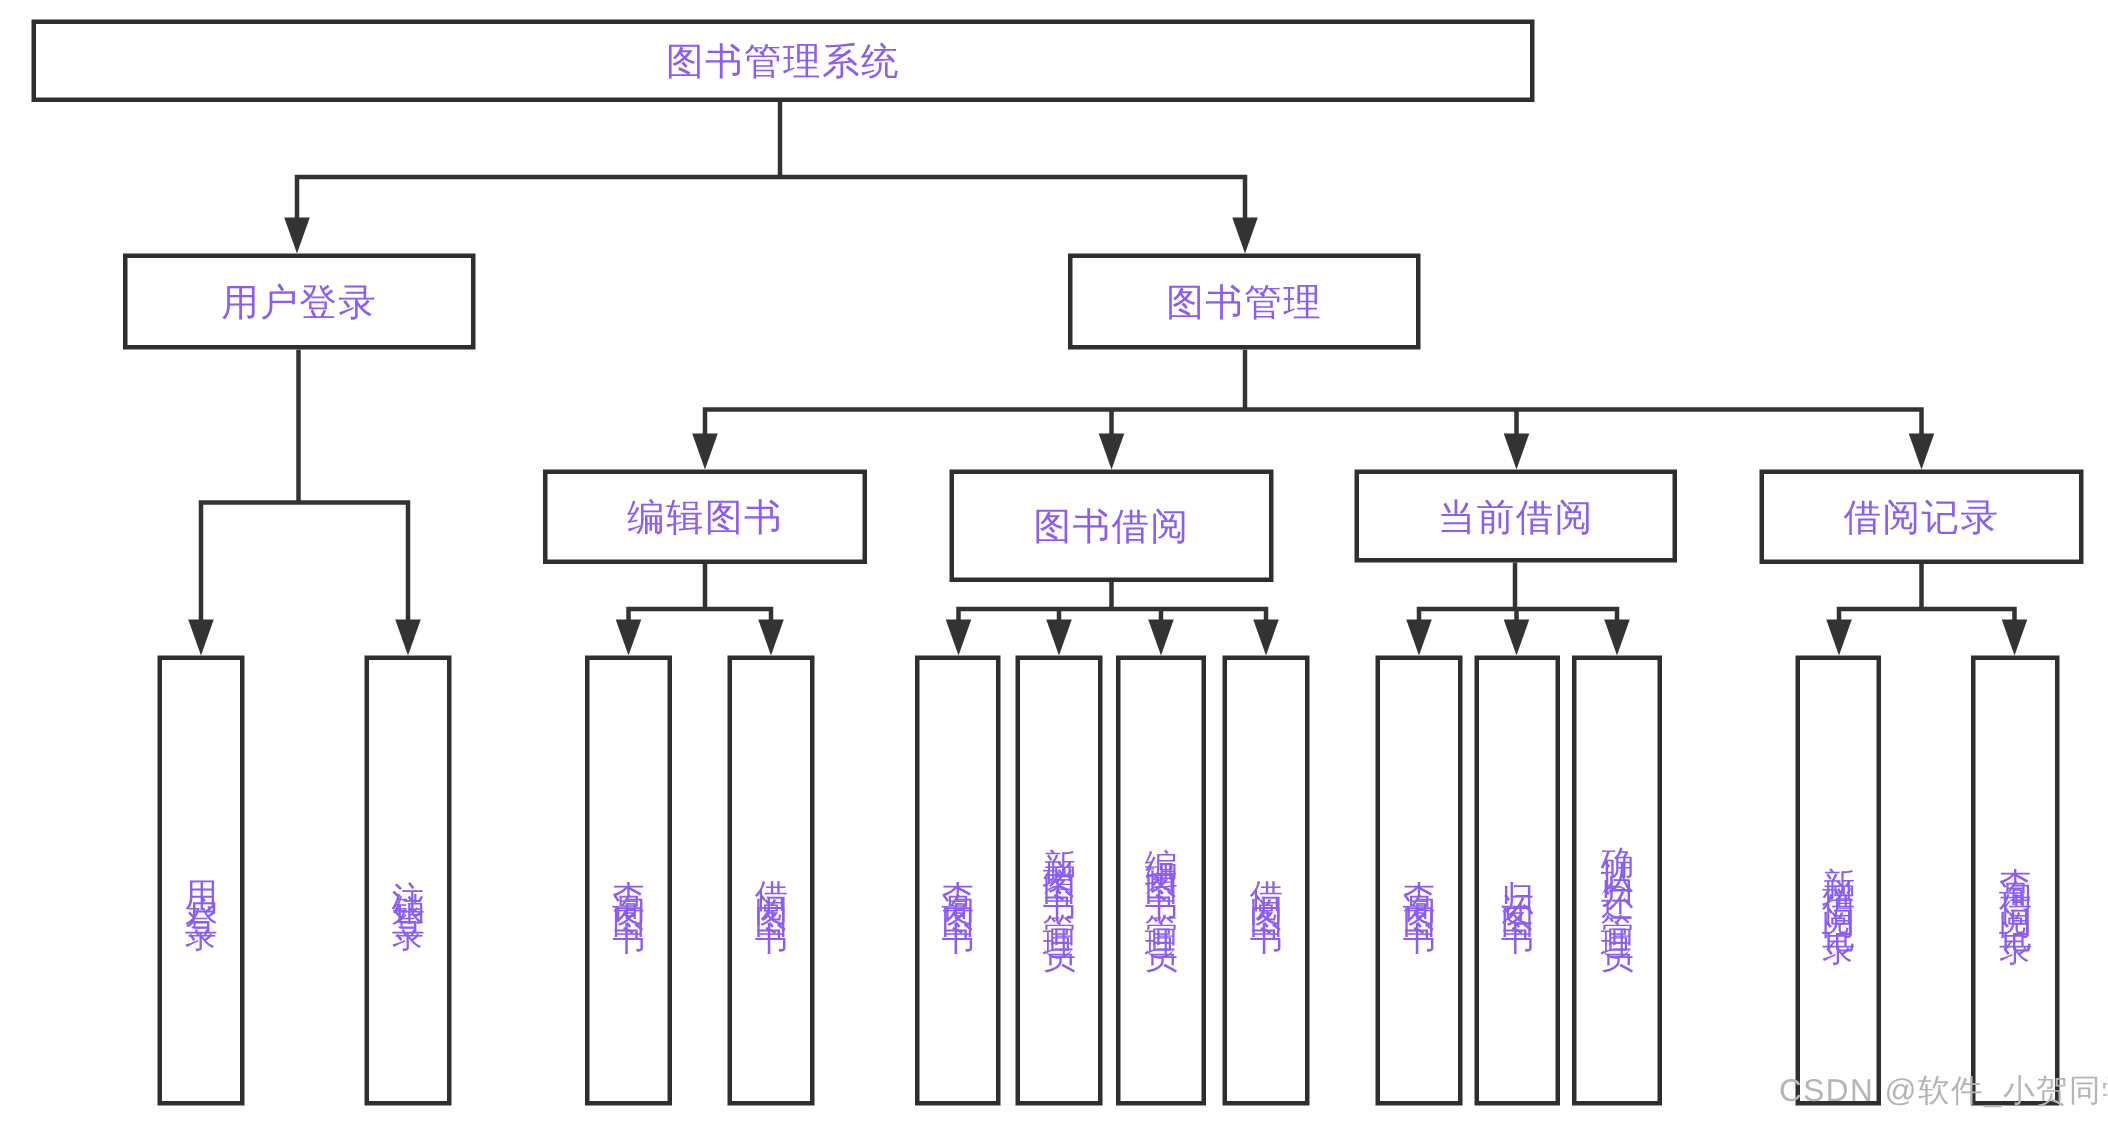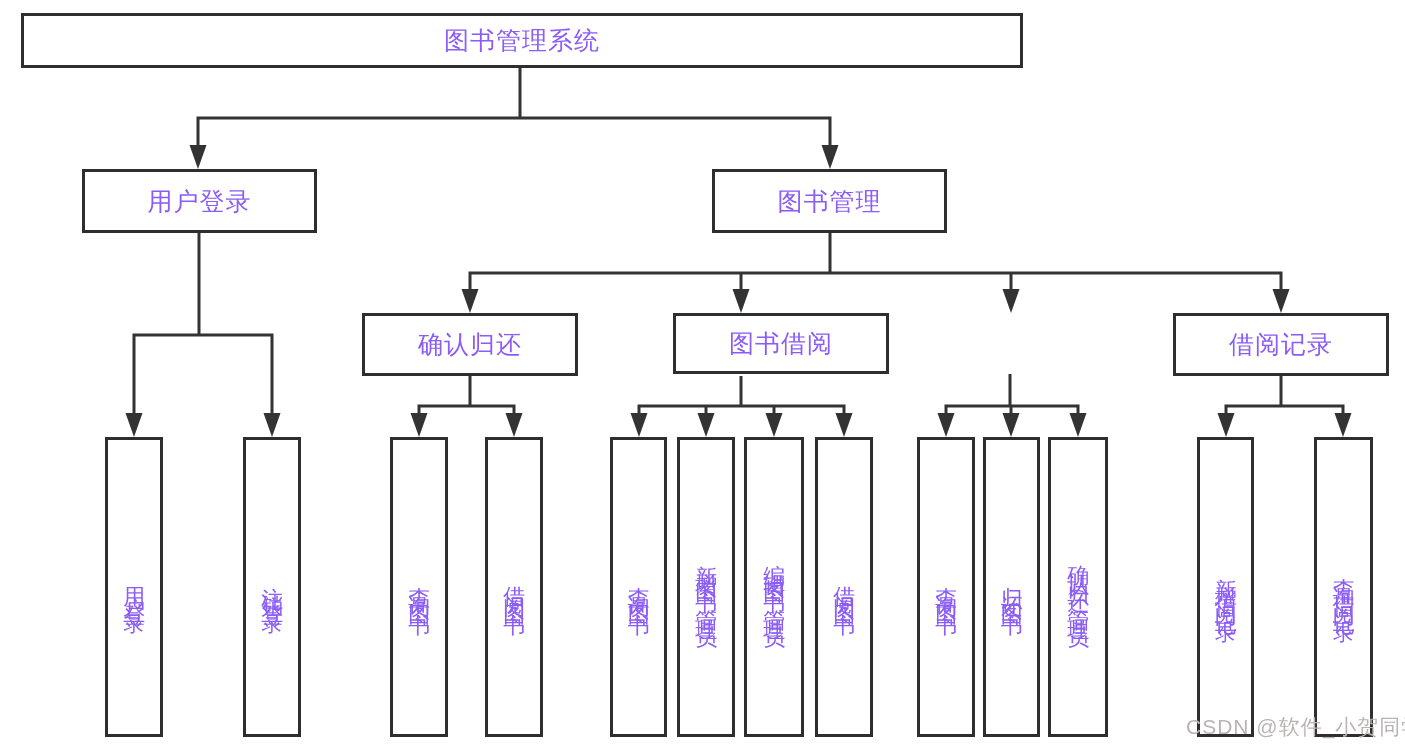--- a/index.html
+++ b/index.html
@@ -109,24 +109,27 @@
   </div>
 
   <div class="box" style="left:82px; top:169px; width:235px; height:64px;">
     <span class="hlabel">用户登录</span>
   </div>
   <div class="box" style="left:712px; top:169px; width:235px; height:64px;">
     <span class="hlabel">图书管理</span>
   </div>
 
   <div class="box" style="left:362px; top:313px; width:216px; height:63px;">
-    <span class="hlabel">确认归还</span>
+    <span class="hlabel">编辑图书</span>
   </div>
-  <div class="box" style="left:633px; top:313px; width:216px; height:61px;margin-left:40px;">
+  <div class="box" style="left:633px; top:313px; width:216px; height:75px;">
     <span class="hlabel">图书借阅</span>
+  </div>
+  <div class="box" style="left:903px; top:313px; width:215px; height:62px;">
+    <span class="hlabel">当前借阅</span>
   </div>
   <div class="box" style="left:1173px; top:313px; width:216px; height:63px;">
     <span class="hlabel">借阅记录</span>
   </div>
 
   <div class="box vbox" style="left:105px; top:437px; width:58px; height:300px;">
     <span class="vtext">用户登录</span>
   </div>
   <div class="box vbox" style="left:243px; top:437px; width:58px; height:300px;">
     <span class="vtext">注销登录</span>

